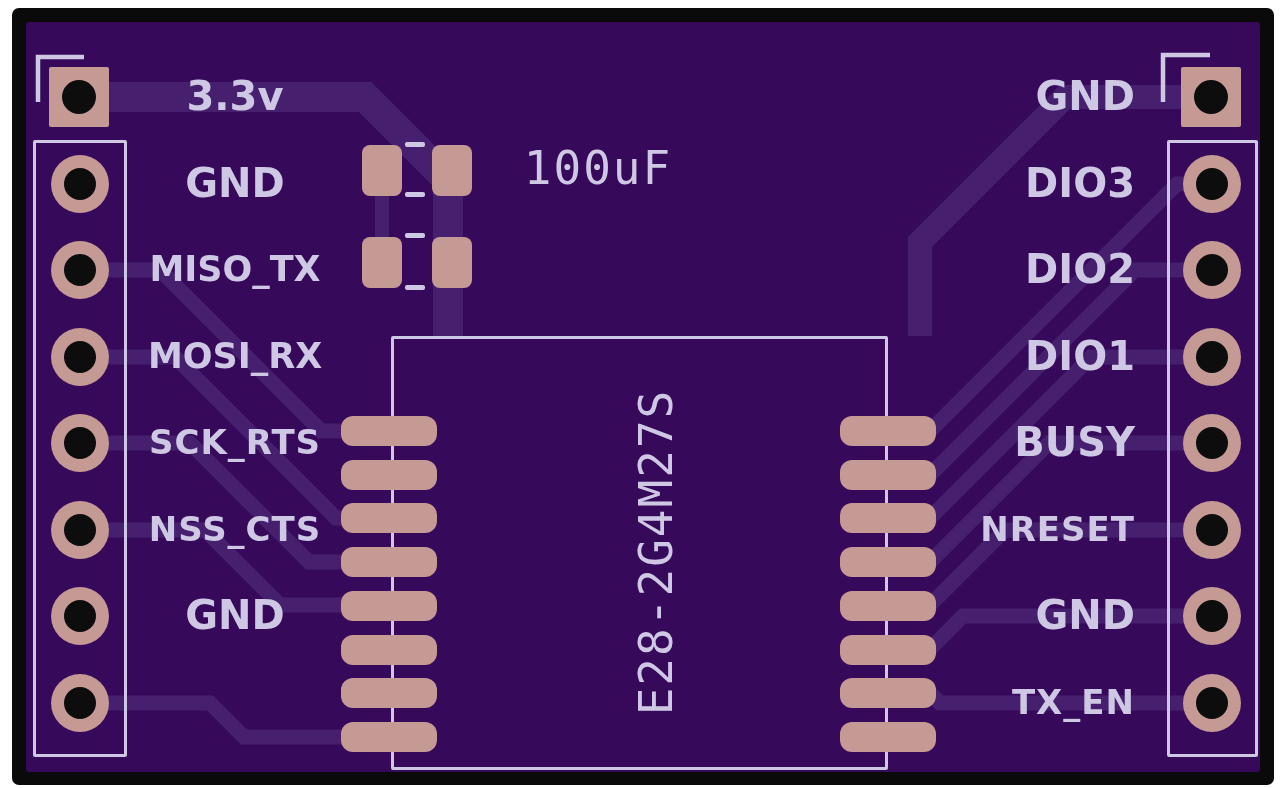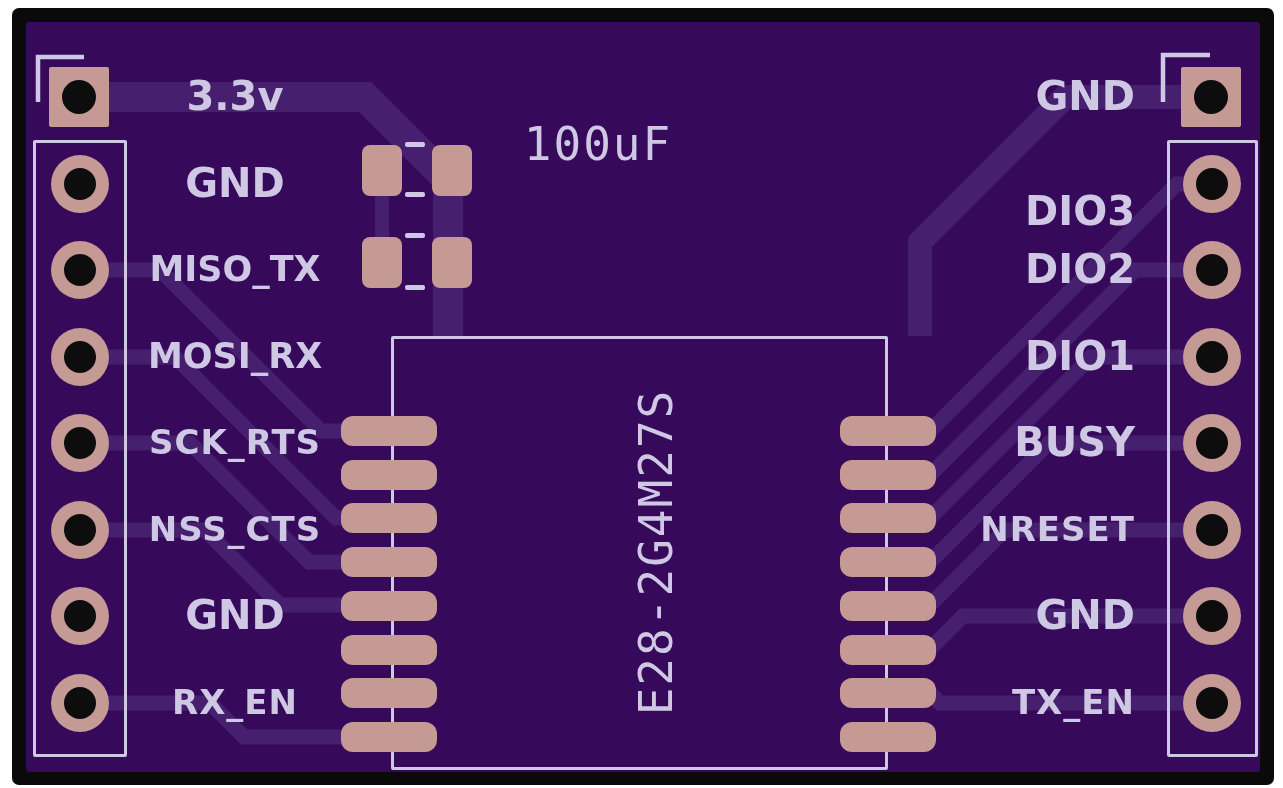--- a/index.html
+++ b/index.html
@@ -160,27 +160,26 @@
   <div class="pad cap" style="left:362px;top:237px;"></div>
   <div class="pad cap" style="left:432px;top:237px;"></div>
 
   <div class="label left fs-lg" style="top:97px;">3.3v</div>
   <div class="label left fs-lg" style="top:184px;">GND</div>
   <div class="label left fs-md" style="top:270px;">MISO_TX</div>
   <div class="label left fs-md" style="top:357px;">MOSI_RX</div>
   <div class="label left fs-sm" style="top:443px;">SCK_RTS</div>
   <div class="label left fs-sm" style="top:530px;">NSS_CTS</div>
   <div class="label left fs-lg" style="top:616px;">GND</div>
-  <div class="label left fs-sm" style="top:703px;">RX_EN</div>
 
   <div class="label right fs-lg" style="top:97px;">GND</div>
-  <div class="label right fs-lg" style="top:184px;margin-top:28px;">DIO3</div>
+  <div class="label right fs-lg" style="top:184px;">DIO3</div>
   <div class="label right fs-lg" style="top:270px;">DIO2</div>
   <div class="label right fs-lg" style="top:357px;">DIO1</div>
   <div class="label right fs-lg" style="top:443px;">BUSY</div>
   <div class="label right fs-sm" style="top:530px;">NRESET</div>
   <div class="label right fs-lg" style="top:616px;">GND</div>
   <div class="label right fs-sm" style="top:703px;">TX_EN</div>
 
-  <div class="stroke-label cap-label" style="top:144px;">100uF</div>
+  <div class="stroke-label cap-label" style="top:168px;">100uF</div>
   <div class="stroke-label module-label">E28-2G4M27S</div>
 
 </div>
 
 </body></html>

